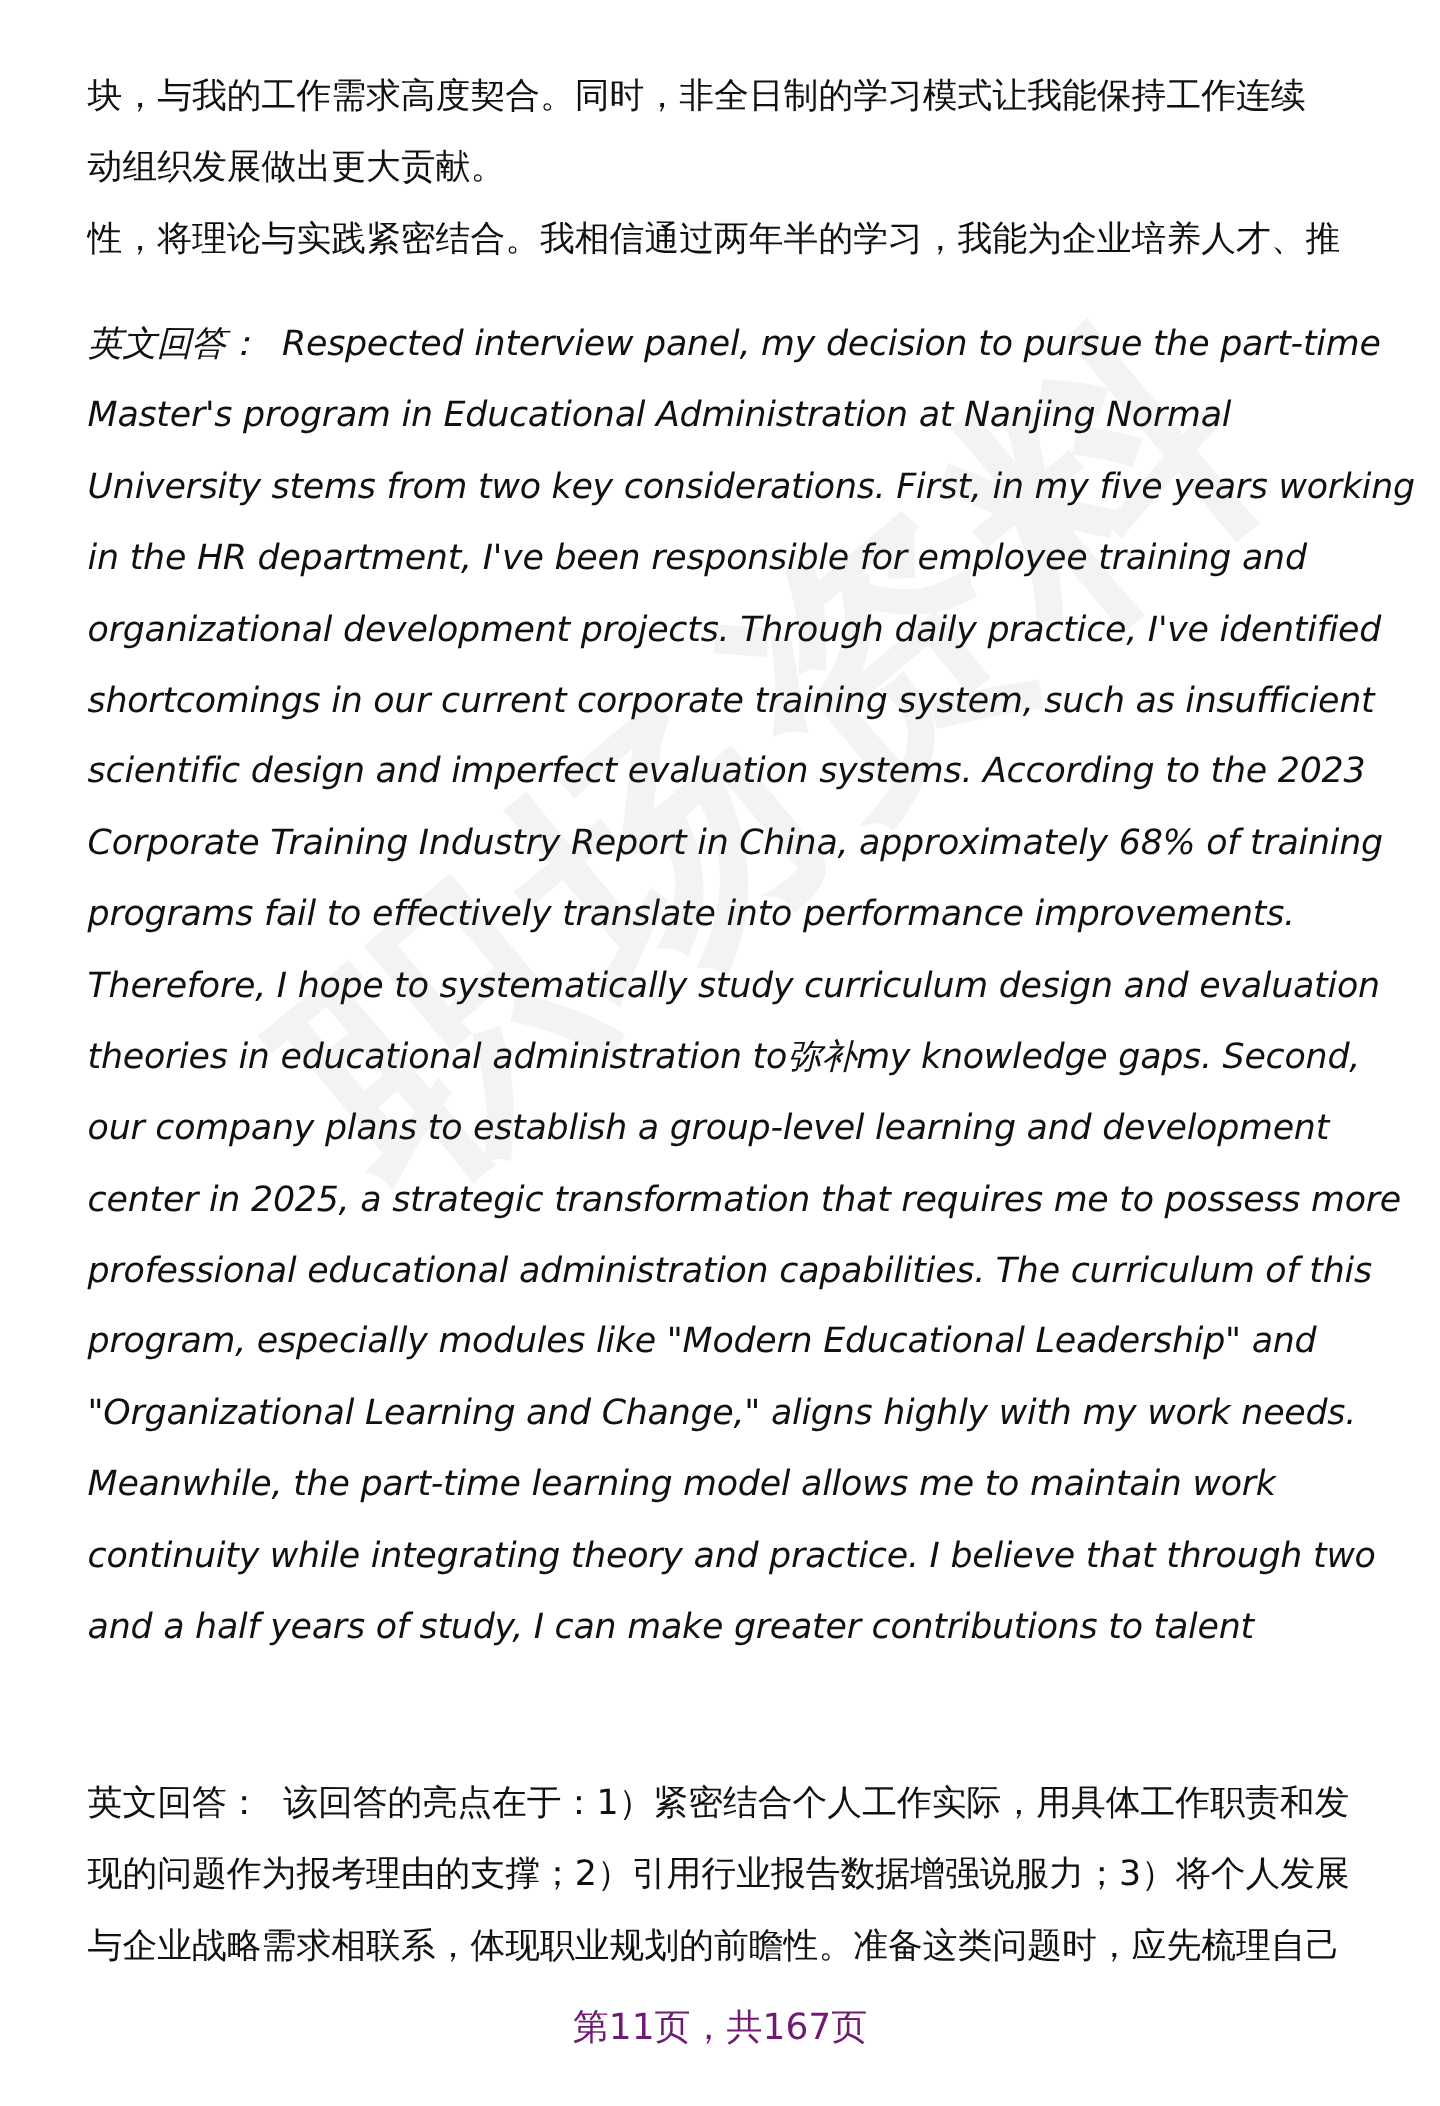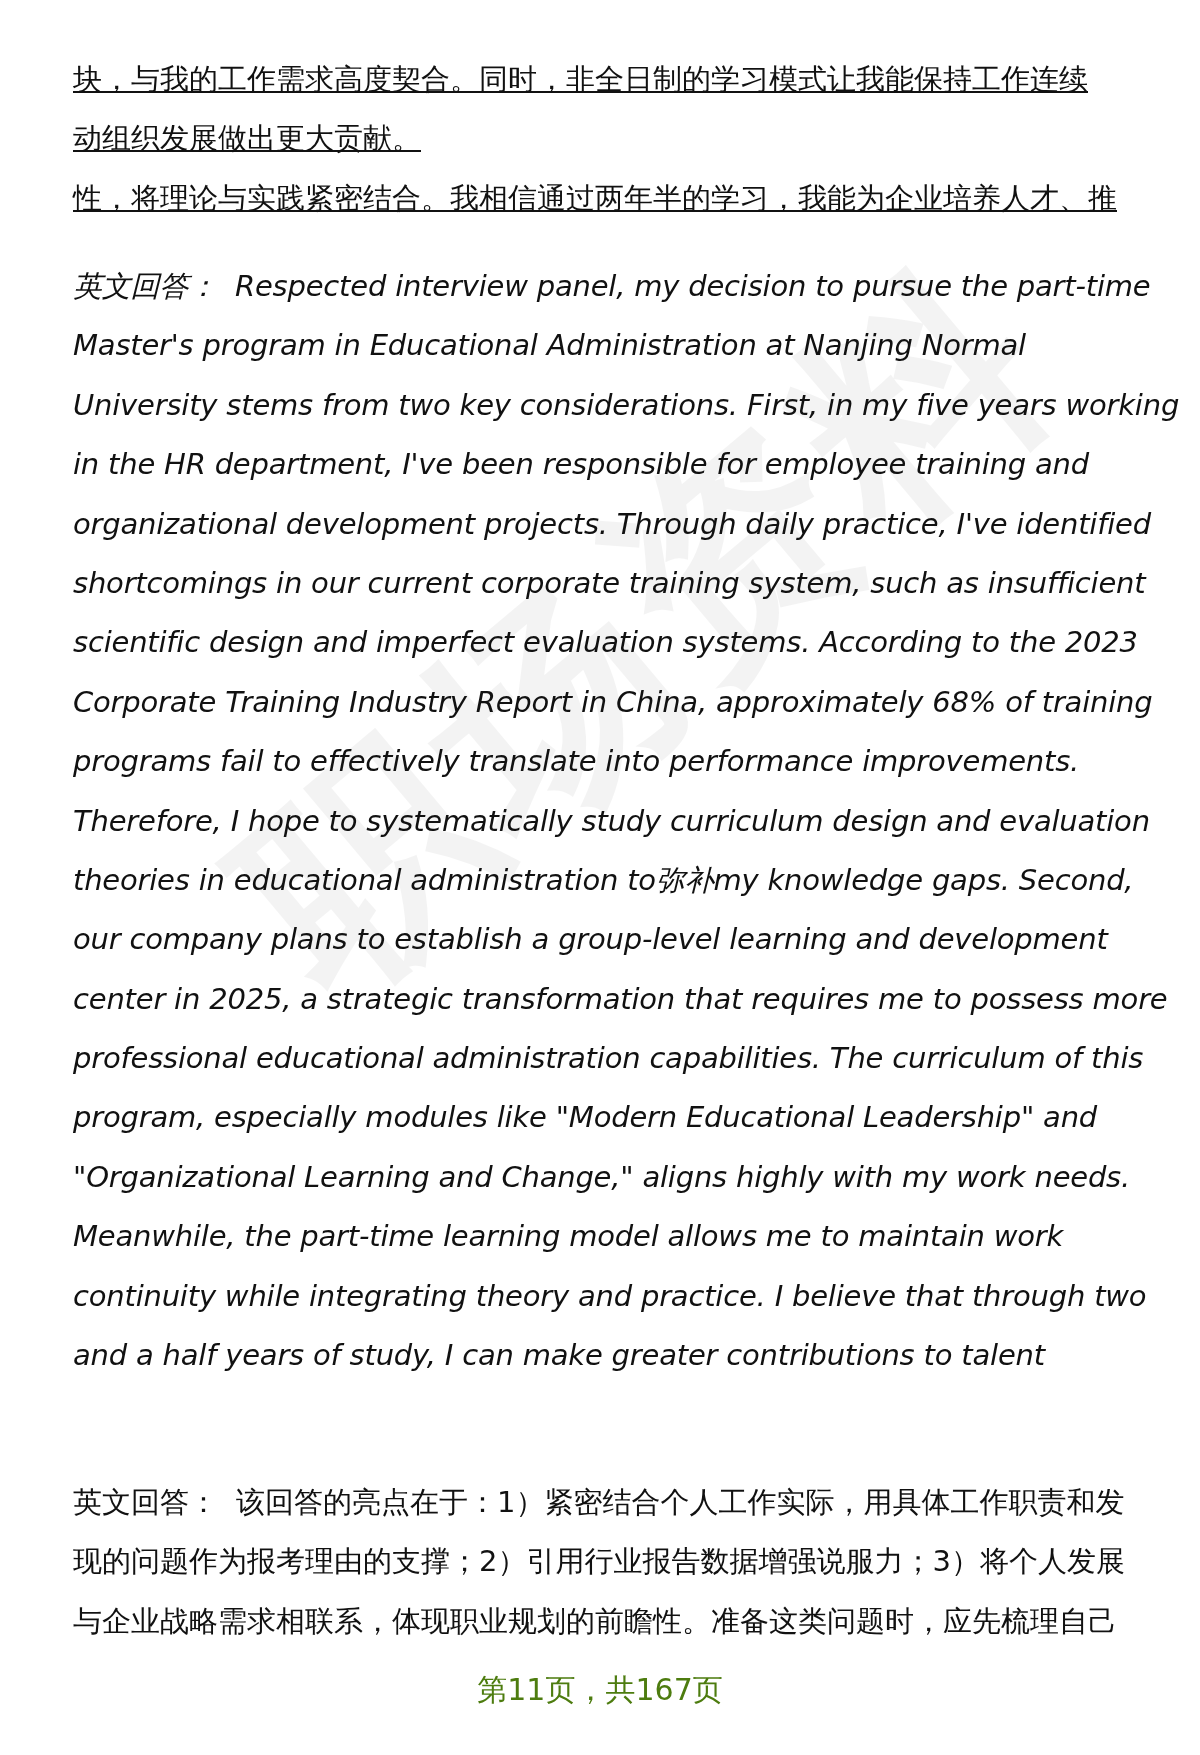--- a/index.html
+++ b/index.html
@@ -13,26 +13,26 @@
       font-size: 230px; font-weight: bold; color: #000;
       opacity: 0.045; transform: rotate(-40deg); transform-origin: left top;
       white-space: nowrap; letter-spacing: 10px; pointer-events: none;
       font-family: "DejaVu Sans", sans-serif;
     }
     .page { position: absolute; left: 73px; top: 0; width: 1090px; }
     .para { position: absolute; left: 0; width: 1090px; font-size: 29px; line-height: 59.4px; }
     .line { display: block; white-space: nowrap; height: 59.4px; }
     .en .line { font-size: 29px; letter-spacing: -0.2px; font-style: italic; }
     .label { margin-right: 18px; }
-    #p1 { top: 50px; text-decoration: underline; }
+    #p1 { top: 50px; }
     #p2 { top: 257px; }
     #p3 { top: 1473px; }
     .footer {
       position: absolute; left: 0; width: 1200px; top: 1665px; text-align: center;
-      font-size: 30px; line-height: 50px; color: #4d7c0f;
+      font-size: 30px; line-height: 50px; color: #701a75;
     }
   </style>
 </head>
 <body>
 
 <div class="watermark">职场资料</div>
 
 <div class="page">
 
   <div class="para" id="p1">

